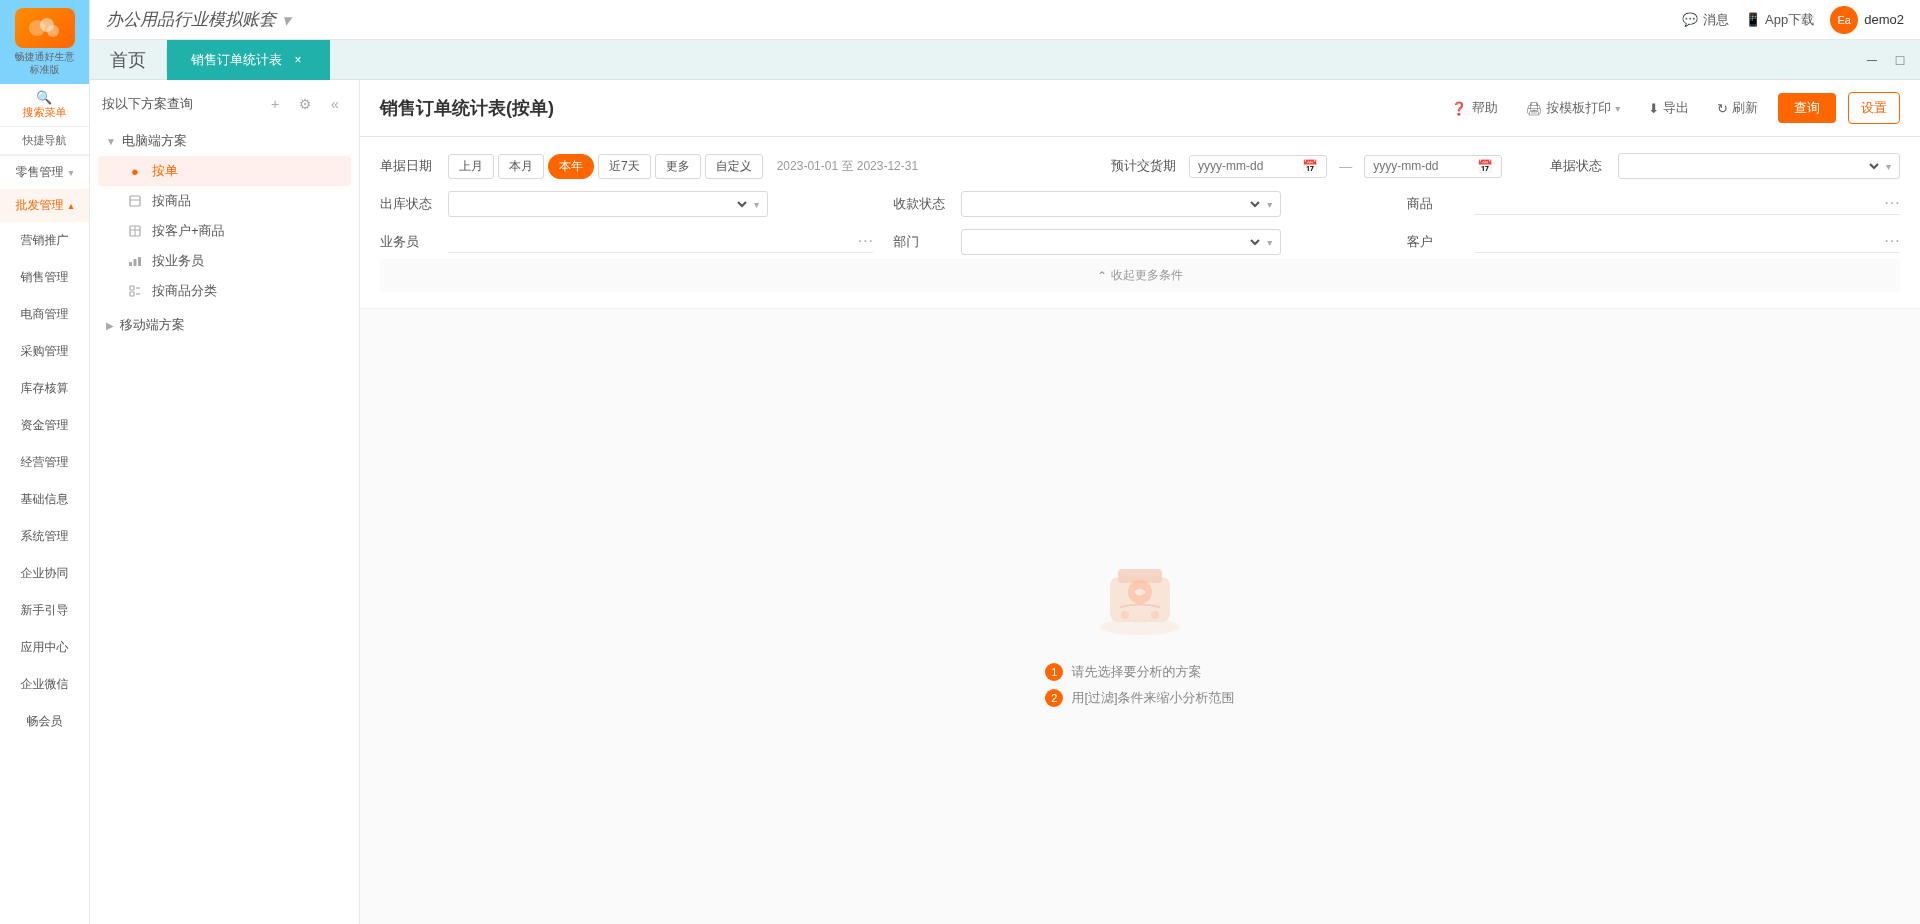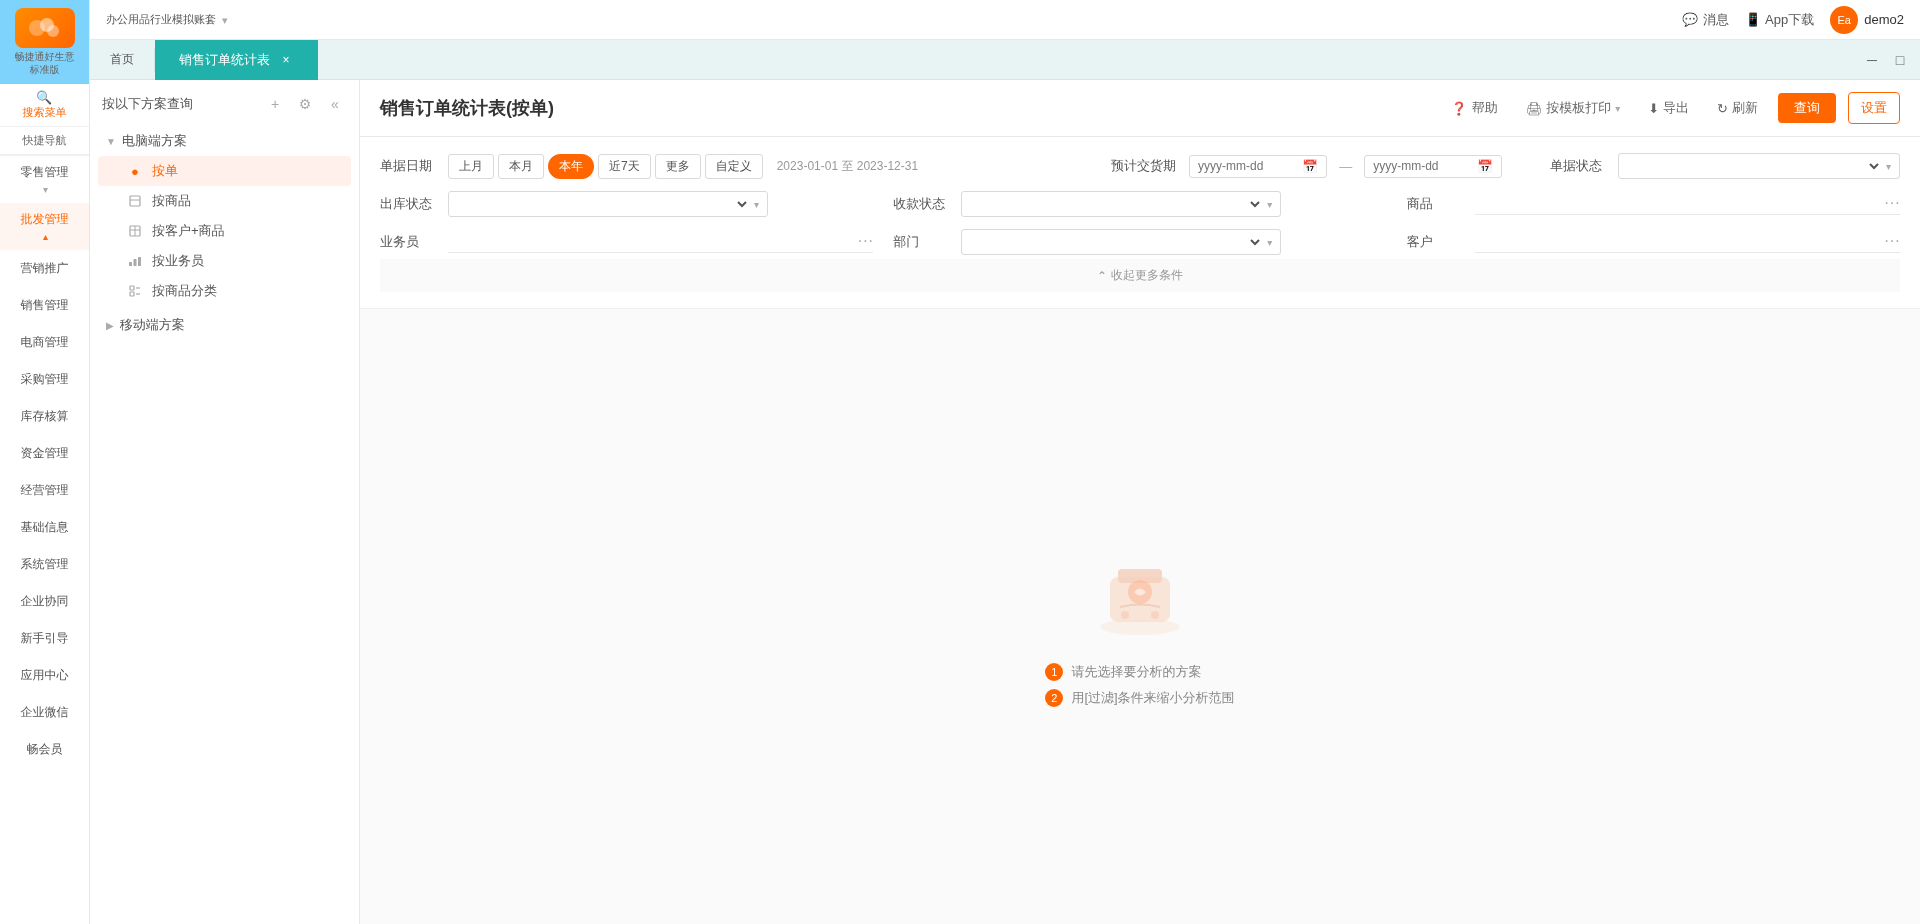--- a/index.html
+++ b/index.html
@@ -5,36 +5,36 @@
     * { margin: 0; padding: 0; box-sizing: border-box; }
     body { font-family: 'Microsoft YaHei', sans-serif; font-size: 13px; background: #f0f2f5; color: #333; width: 1920px; height: 924px; overflow: hidden; display: flex; }
 
     
     .sidebar { width: 90px; background: #fff; height: 100vh; display: flex; flex-direction: column; align-items: center; border-right: 1px solid #e8e8e8; z-index: 10; flex-shrink: 0; }
     .sidebar-logo { width: 100%; padding: 8px 6px; text-align: center; background: #7dd3fc; }
     .sidebar-logo-img { width: 60px; height: 40px; background: linear-gradient(135deg, #ff8c00, #ff6600); border-radius: 8px; display: flex; align-items: center; justify-content: center; margin: 0 auto 2px; }
     .sidebar-search { width: 100%; padding: 6px 8px; text-align: center; font-size: 12px; color: #ff6600; cursor: pointer; border-bottom: 1px solid #f0f0f0; }
     .sidebar-nav { width: 100%; padding: 6px 8px; text-align: center; font-size: 12px; color: #666; cursor: pointer; border-bottom: 1px solid #f0f0f0; }
     .sidebar-item { width: 100%; padding: 10px 4px; text-align: center; font-size: 12px; color: #555; cursor: pointer; display: flex; flex-direction: column; align-items: center; gap: 3px; }
-    .sidebar-item.has-arrow { flex-direction: column; justify-content: center; padding: 8px 8px; }
+    .sidebar-item.has-arrow { flex-direction: row; justify-content: center; padding: 8px 8px; }
     .sidebar-item.has-arrow .label { font-size: 12px; }
 
     
     .main { flex: 1; display: flex; flex-direction: column; height: 100vh; overflow: hidden; }
 
     
     .topbar { height: 40px; background: #fff; border-bottom: 1px solid #e8e8e8; display: flex; align-items: center; padding: 0 16px; gap: 10px; }
-    .topbar-title { font-size: 11px; color: #555; flex: 1; display: flex; align-items: flex-end; gap: 6px; }
+    .topbar-title { font-size: 17px; color: #555; flex: 1; display: flex; align-items: flex-end; gap: 6px; font-style: italic; }
     .topbar-actions { display: flex; align-items: center; gap: 16px; }
     .topbar-action { display: flex; align-items: center; gap: 4px; font-size: 13px; color: #555; cursor: pointer; }
     .user-avatar { width: 28px; height: 28px; border-radius: 50%; background: #ff6600; display: flex; align-items: center; justify-content: center; color: #fff; font-size: 11px; }
 
     
     .tabbar { height: 40px; background: #e8f4f4; display: flex; align-items: center; padding: 0 0 0 0; border-bottom: 1px solid #d0e8e8; }
-    .tab-home { padding: 0 20px; height: 40px; display: flex; align-items: center; font-size: 12px; color: #555; cursor: pointer; background: transparent; }
+    .tab-home { padding: 0 20px; height: 40px; display: flex; align-items: center; font-size: 18px; color: #555; cursor: pointer; background: transparent; }
     .tab-active { padding: 0 24px; height: 40px; display: flex; align-items: center; font-size: 13px; color: #fff; background: #20b2aa; cursor: pointer; gap: 8px; }
     .tab-close { width: 16px; height: 16px; display: flex; align-items: center; justify-content: center; border-radius: 50%; color: #fff; font-size: 12px; cursor: pointer; }
     .tab-spacer { flex: 1; }
     .tab-window-controls { display: flex; align-items: center; gap: 4px; padding-right: 8px; }
     .tab-win-btn { width: 24px; height: 24px; display: flex; align-items: center; justify-content: center; cursor: pointer; color: #666; font-size: 14px; }
 
     
     .content { flex: 1; display: flex; overflow: hidden; }
 
     

